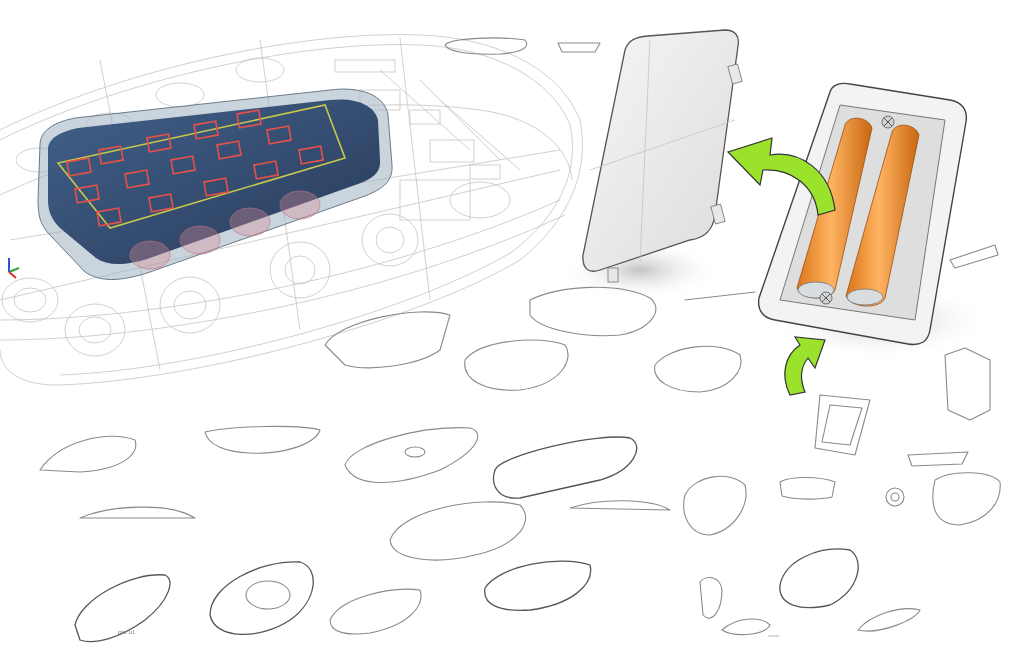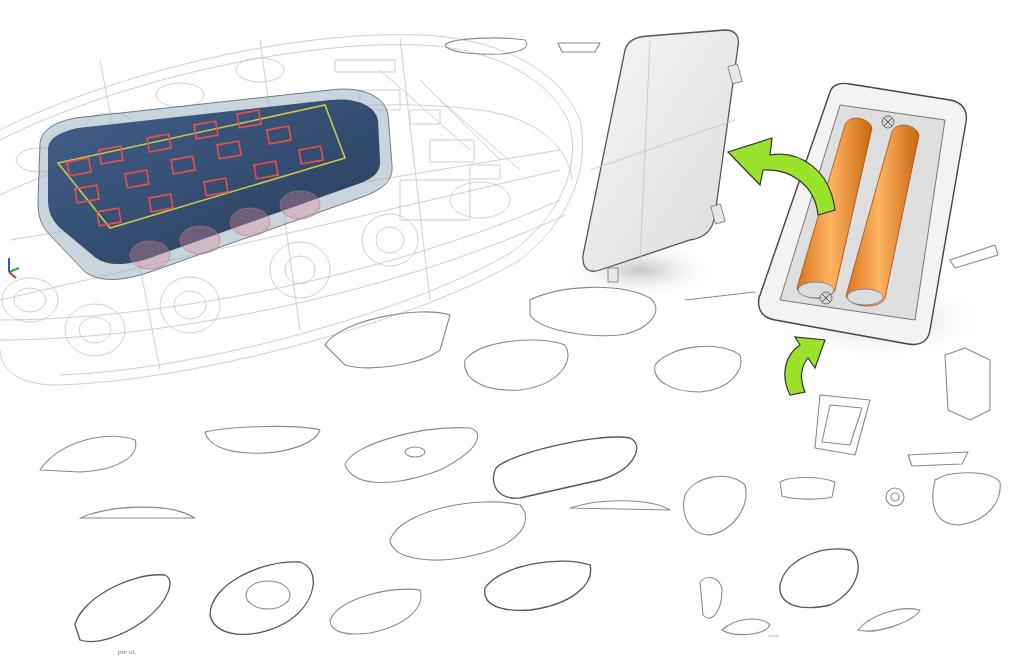--- a/index.html
+++ b/index.html
@@ -193,15 +193,15 @@
     <ellipse class="sketch" cx="268" cy="595" rx="22" ry="14"></ellipse>
     <path class="sketch" d="M330,620 C340,598 390,586 420,590 C425,605 410,625 370,633 C345,636 330,632 330,620 Z"></path>
     <path class="sketch-dark" d="M485,588 C500,565 560,555 590,565 C595,585 570,605 530,610 C500,612 482,605 485,588 Z"></path>
     <path class="sketch-dark" d="M780,585 C785,560 820,545 850,550 C865,560 860,590 830,605 C800,612 778,605 780,585 Z"></path>
     <path class="sketch" d="M700,582 C705,575 720,575 722,590 C722,610 712,625 703,615 Z"></path>
     <path class="sketch" d="M722,630 C735,618 760,615 770,625 C765,635 735,638 722,630 Z"></path>
     <path class="sketch" d="M858,630 C870,615 900,605 920,610 C915,620 880,635 858,630 Z"></path>
   </g>
 </svg>
 
-<span class="scribble" style="left:118px;top:648px;">pre ul.</span>
+<span class="scribble" style="left:118px;top:628px;">pre ul.</span>
 <span class="scribble" style="left:768px;top:632px;">~~~</span>
 </div>
 
 </body></html>

